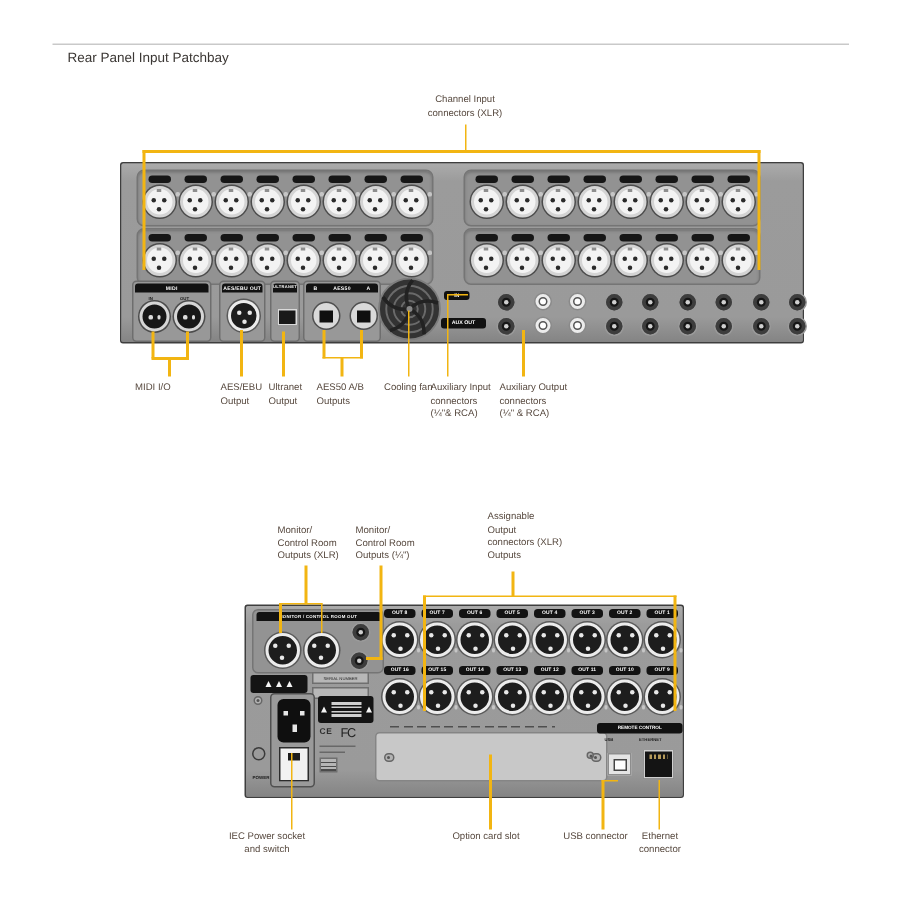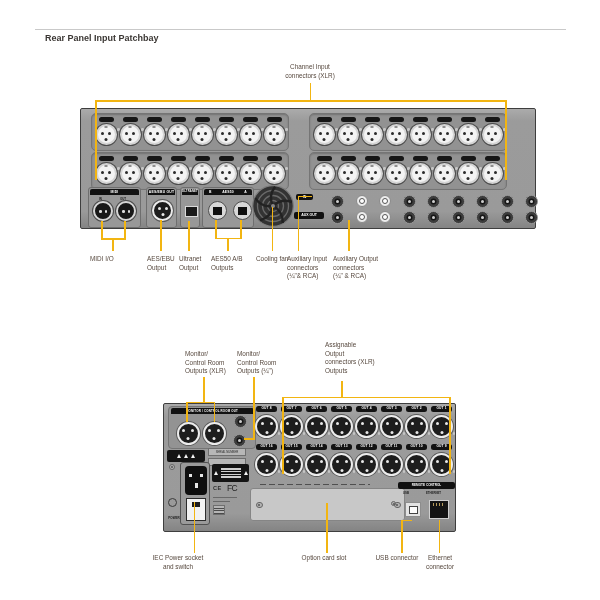--- a/index.html
+++ b/index.html
@@ -1,19 +1,19 @@
 <!DOCTYPE html>
 <html><head>
 <meta charset="utf-8">
 <style>
 *{margin:0;padding:0;box-sizing:border-box}
 html,body{width:600px;height:600px;background:#fff;font-family:"Liberation Sans",sans-serif;overflow:hidden}
 .page{position:absolute;left:0;top:0;width:600px;height:600px}
 .rule{position:absolute;left:35px;top:29px;width:531px;height:1px;background:#c9c9c9}
-.title{position:absolute;left:45px;top:33px;font-size:9px;font-weight:bold;color:#3b3734}
+.title{position:absolute;left:45px;top:33px;font-size:9px;font-weight:normal;color:#3b3734}
 .callout-label{position:absolute;font-size:6.4px;line-height:8.7px;color:#57493f;white-space:pre-line}
 .center{text-align:center}
 .cl{position:absolute;background:#f2b512;z-index:7}
 .panel{position:absolute;background:linear-gradient(180deg,#ababab,#9b9b9b 10%,#9a9a9a 86%,#848484);border:1px solid #3e3e3e;border-radius:2px}
 .recess{position:absolute;width:198px;height:38px;background:#929292;border:1px solid #757575;border-radius:5px;display:flex;padding-left:2px;box-shadow:inset 0 1px 2px rgba(0,0,0,.22)}
 .in-unit{position:relative;width:24px;display:flex;flex-direction:column;align-items:center}
 .in-unit::after{content:"";position:absolute;right:-1.5px;top:14px;width:2.5px;height:2.5px;border-radius:50%;background:#c6c6c6}
 .badge-sm{width:15px;height:5px;background:#161616;border-radius:2.5px;margin-top:3px}
 .xlr{position:relative;border-radius:50%}
 .xlr-f{width:21px;height:21px;margin-top:2px;background:#f3f3f3;border:2px solid #d4d4d4;box-shadow:0 0 0 1px #4c4c4c}

